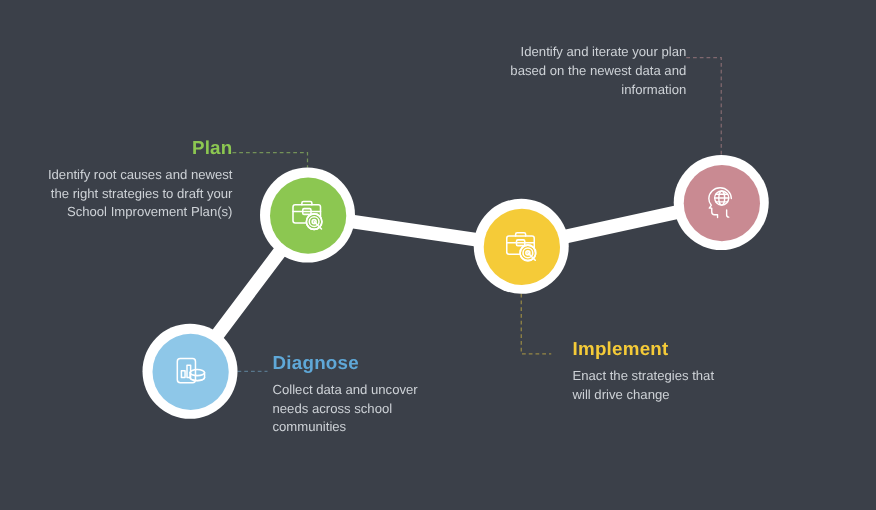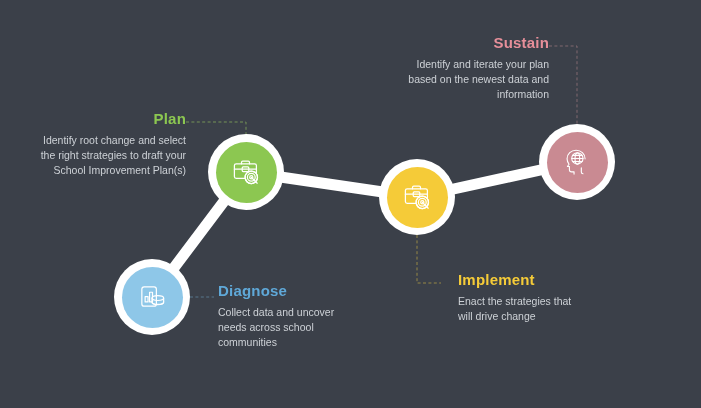--- a/index.html
+++ b/index.html
@@ -89,21 +89,21 @@
           <circle cx="21.3" cy="21.3" r="3.9"></circle>
           <circle cx="21.3" cy="21.3" r="1.6"></circle>
           <path d="M21.3,21.3 L27.2,27.2"></path>
         </svg>
       </span>
     </div>
   </div>
 
   <div class="label-block align-right" style="left:30px;top:111px;width:156px;">
     <div class="label-title" style="color:#8cc751;font-size:15px;text-align:right;">Plan</div>
-    <p class="label-body">Identify root change and select the right strategies to draft your School Improvement Plan(s)</p>
+    <p class="label-body">Identify root causes and newest the right strategies to draft your School Improvement Plan(s)</p>
   </div>
 
   <div class="node ring" style="left:379px;top:159px;width:76px;height:76px;">
     <div class="disc" style="width:61px;height:61px;background:#f5cb38;">
       <span>
         <svg class="icon-svg" width="32" height="32" viewBox="0 0 32 32" fill="none" stroke="#ffffff" stroke-width="1.25" stroke-linecap="round" stroke-linejoin="round">
           <path d="M11.5,7.8 v-1.4 c0,-0.7 0.55,-1.25 1.25,-1.25 h5.5 c0.7,0 1.25,0.55 1.25,1.25 v1.4"></path>
           <rect x="4.4" y="7.8" width="22" height="14.6" rx="1.8"></rect>
           <path d="M4.4,13.2 h22"></path>
           <rect x="12.2" y="10.9" width="6.6" height="4.6" rx="1"></rect>
@@ -133,17 +133,16 @@
           <ellipse cx="16.4" cy="12.2" rx="2.5" ry="6"></ellipse>
           <path d="M10.4,12.2 h12"></path>
           <path d="M11.3,8.9 h10.2"></path>
           <path d="M11.3,15.5 h10.2"></path>
         </svg>
       </span>
     </div>
   </div>
 
   <div class="label-block align-right" style="left:395px;top:35px;width:154px;">
-    <div class="label-title" style="color:#e78f9a;font-size:15px;">Sustain</div>
     <p class="label-body">Identify and iterate your plan based on the newest data and information</p>
   </div>
 
 </div>
 
 </body></html>

